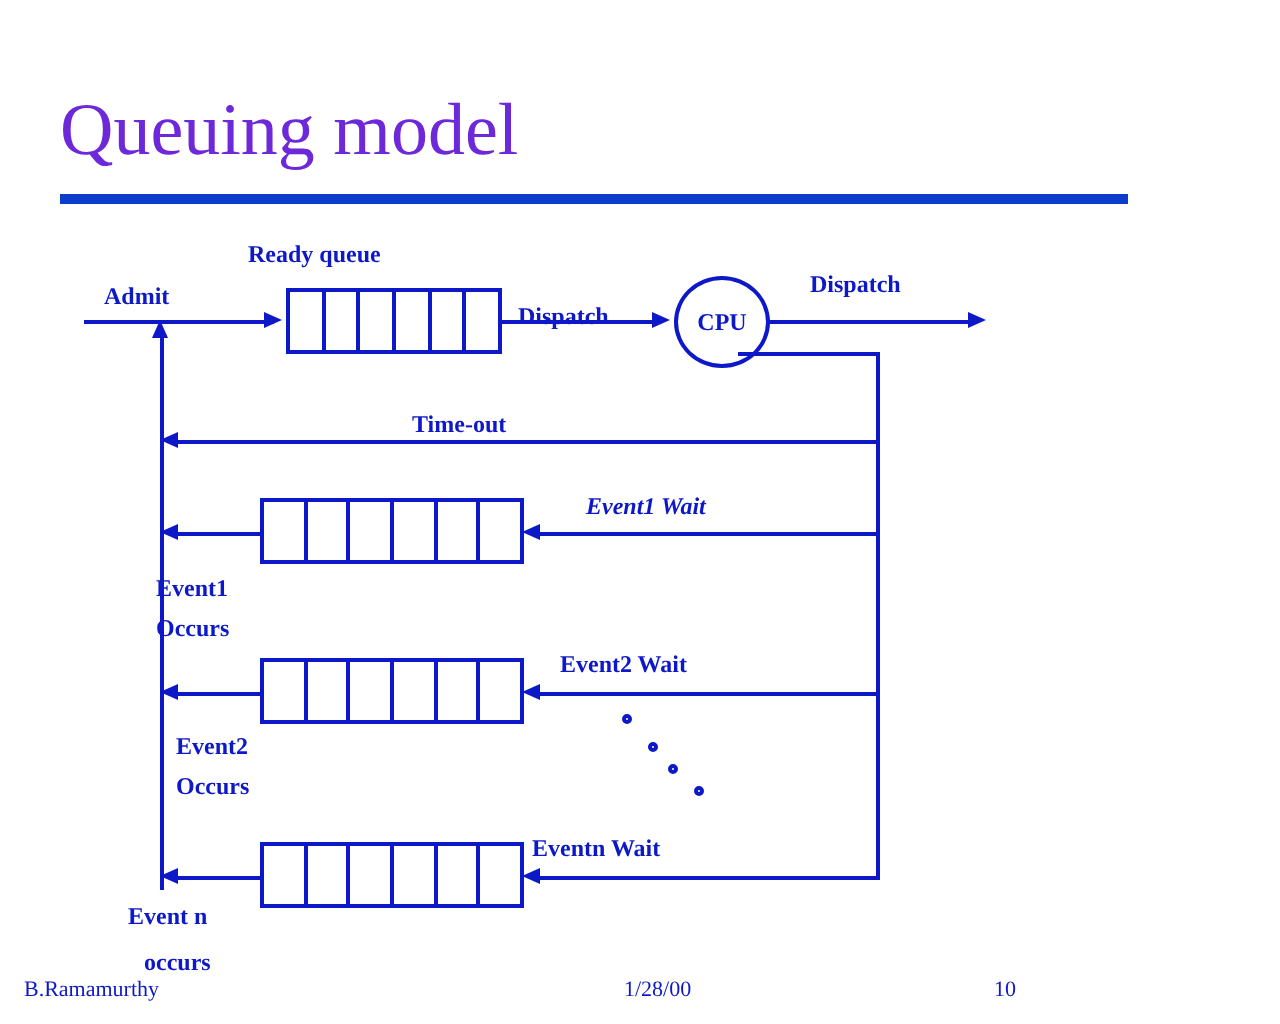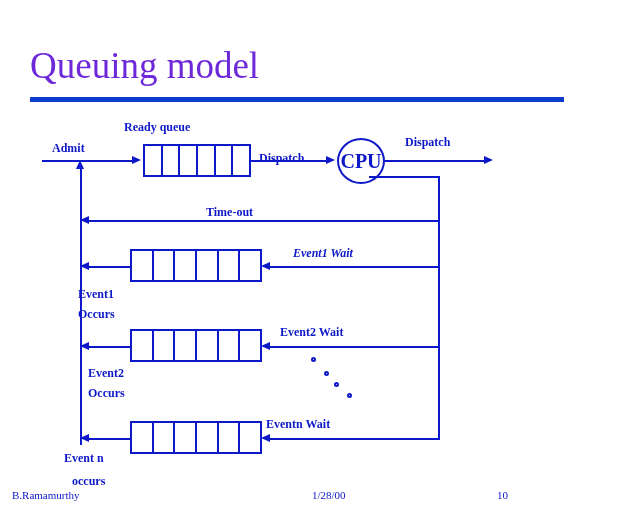--- a/index.html
+++ b/index.html
@@ -55,21 +55,21 @@
     border:2px solid #0d18c8;display:flex;
   }
   .queue .cell{flex:1 1 auto;border-right:2px solid #0d18c8;}
   .queue .cell:last-child{border-right:none;}
 
   
   .cpu{
     position:absolute;box-sizing:border-box;
     border:2px solid #0d18c8;border-radius:50%;
     display:flex;align-items:center;justify-content:center;
-    color:#0d18c8;font-size:20px;font-weight:bold;
+    color:#0d18c8;font-size:12px;font-weight:bold;
     font-family:"Liberation Serif","DejaVu Serif",serif;
     background:#ffffff;
   }
 
   
   .dot{
     position:absolute;box-sizing:border-box;
     border:2px solid #0d18c8;border-radius:50%;
     width:5px;height:5px;
   }

